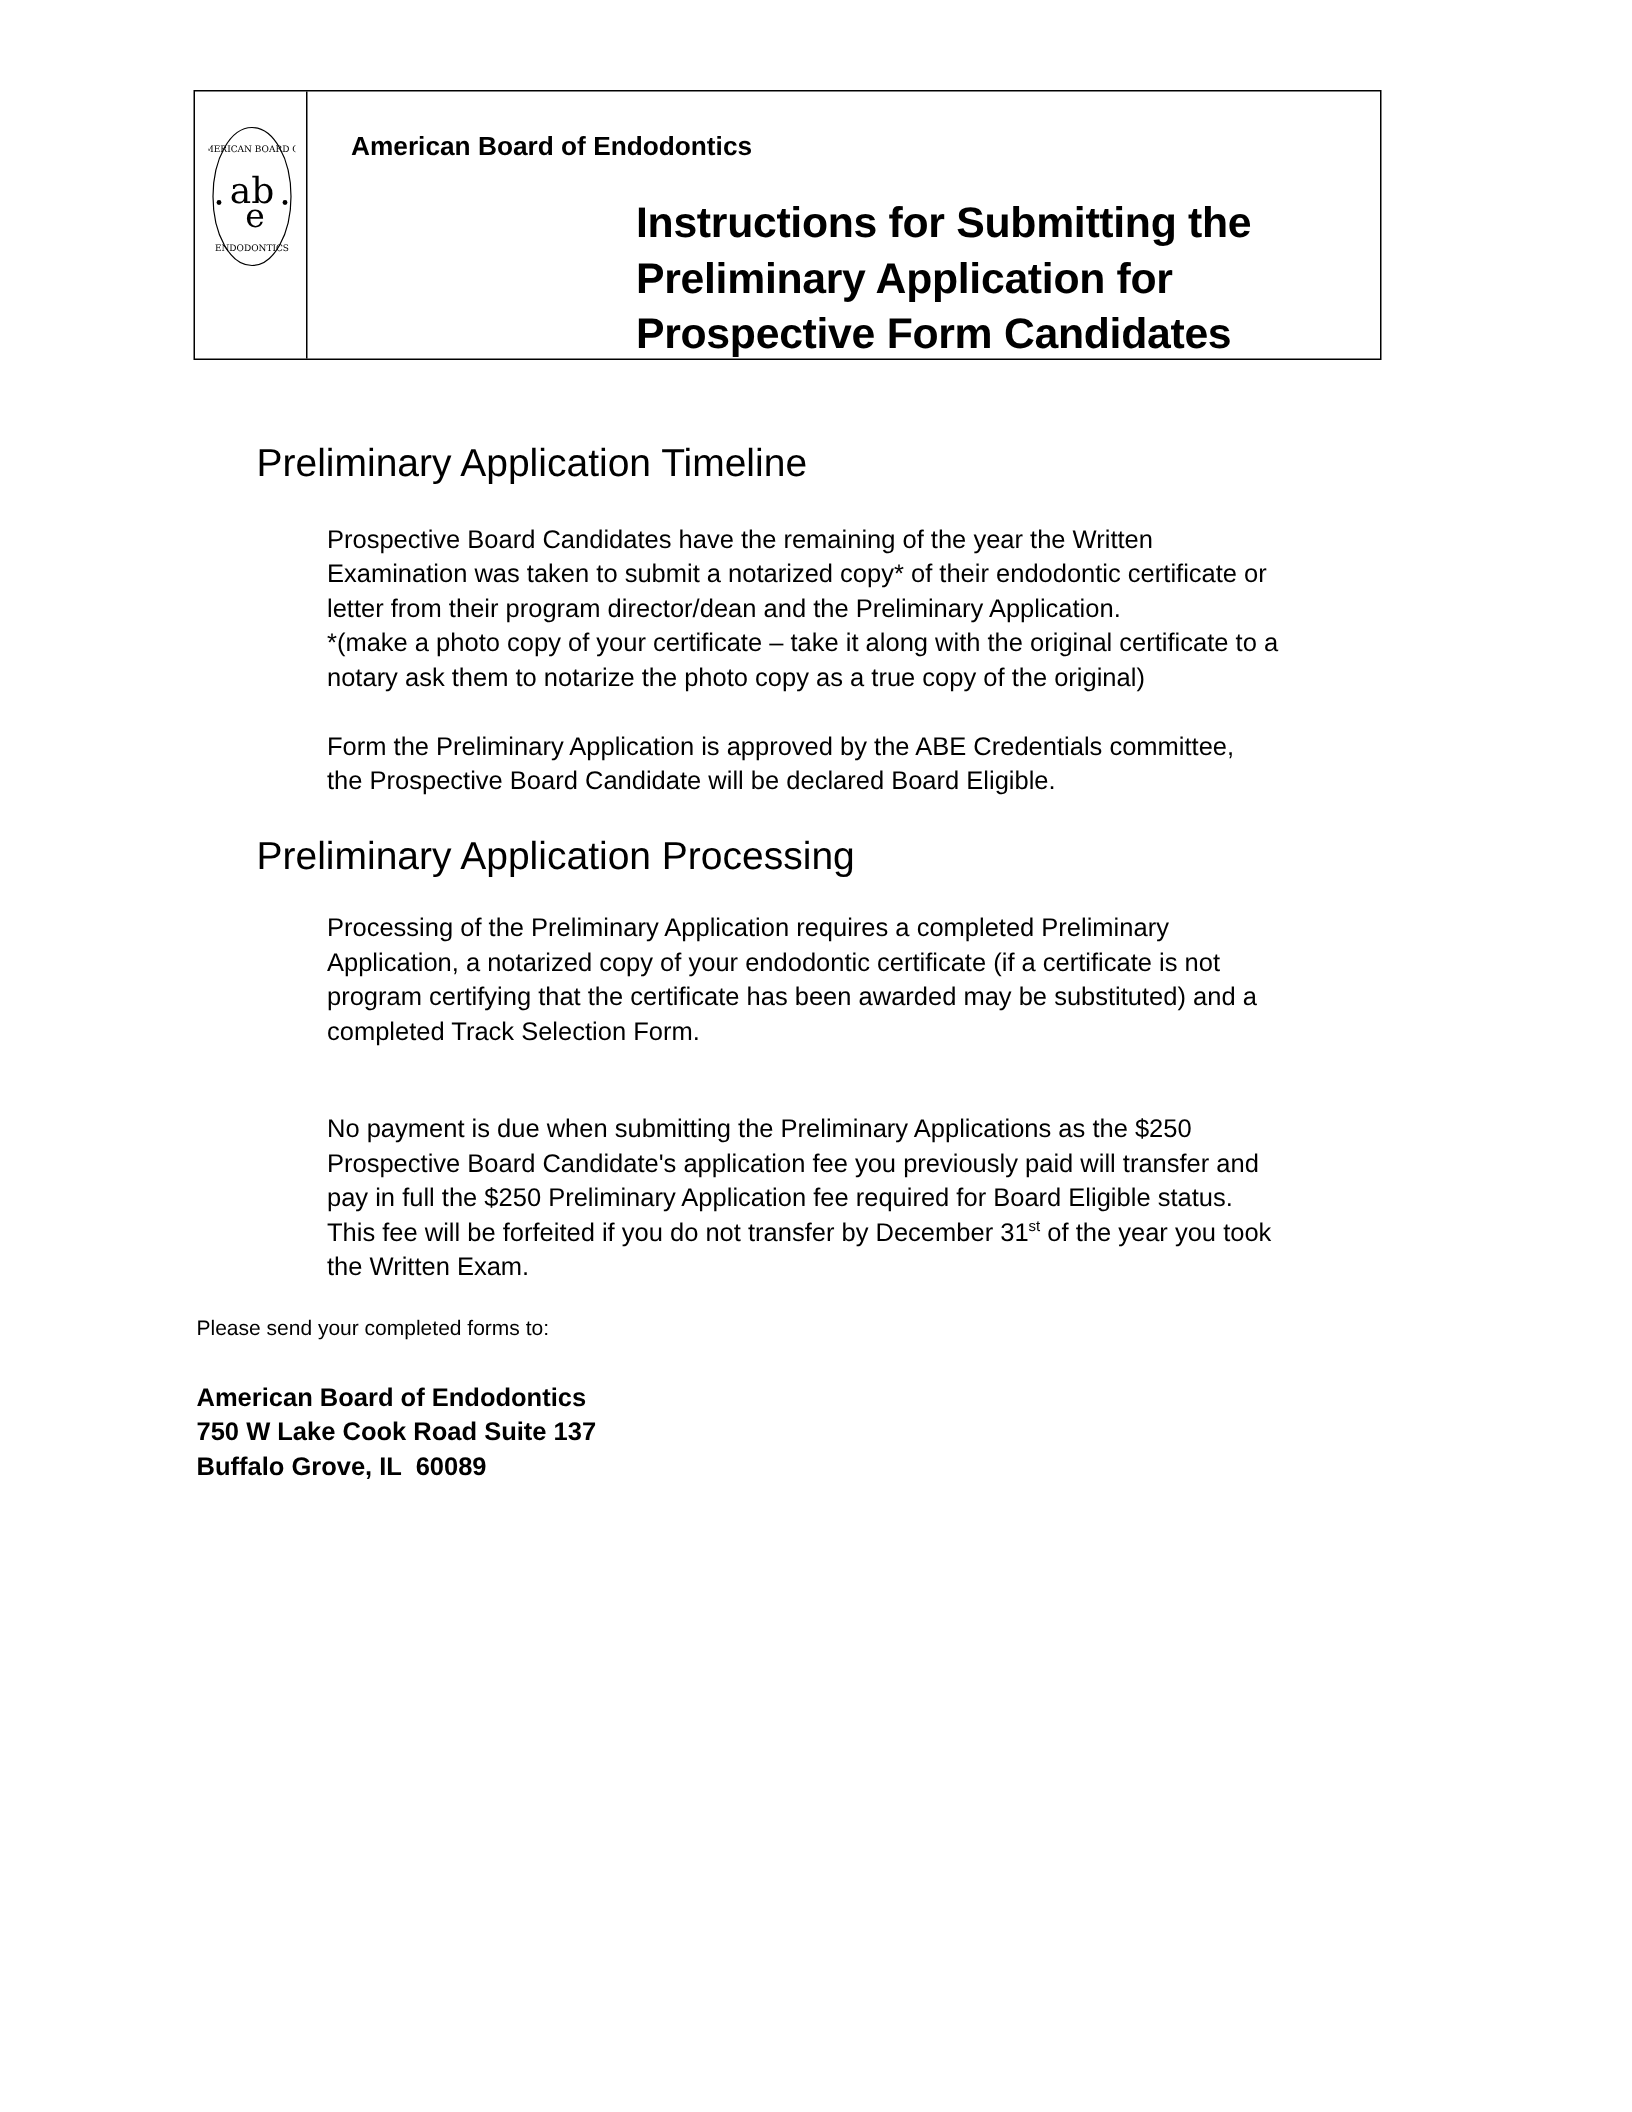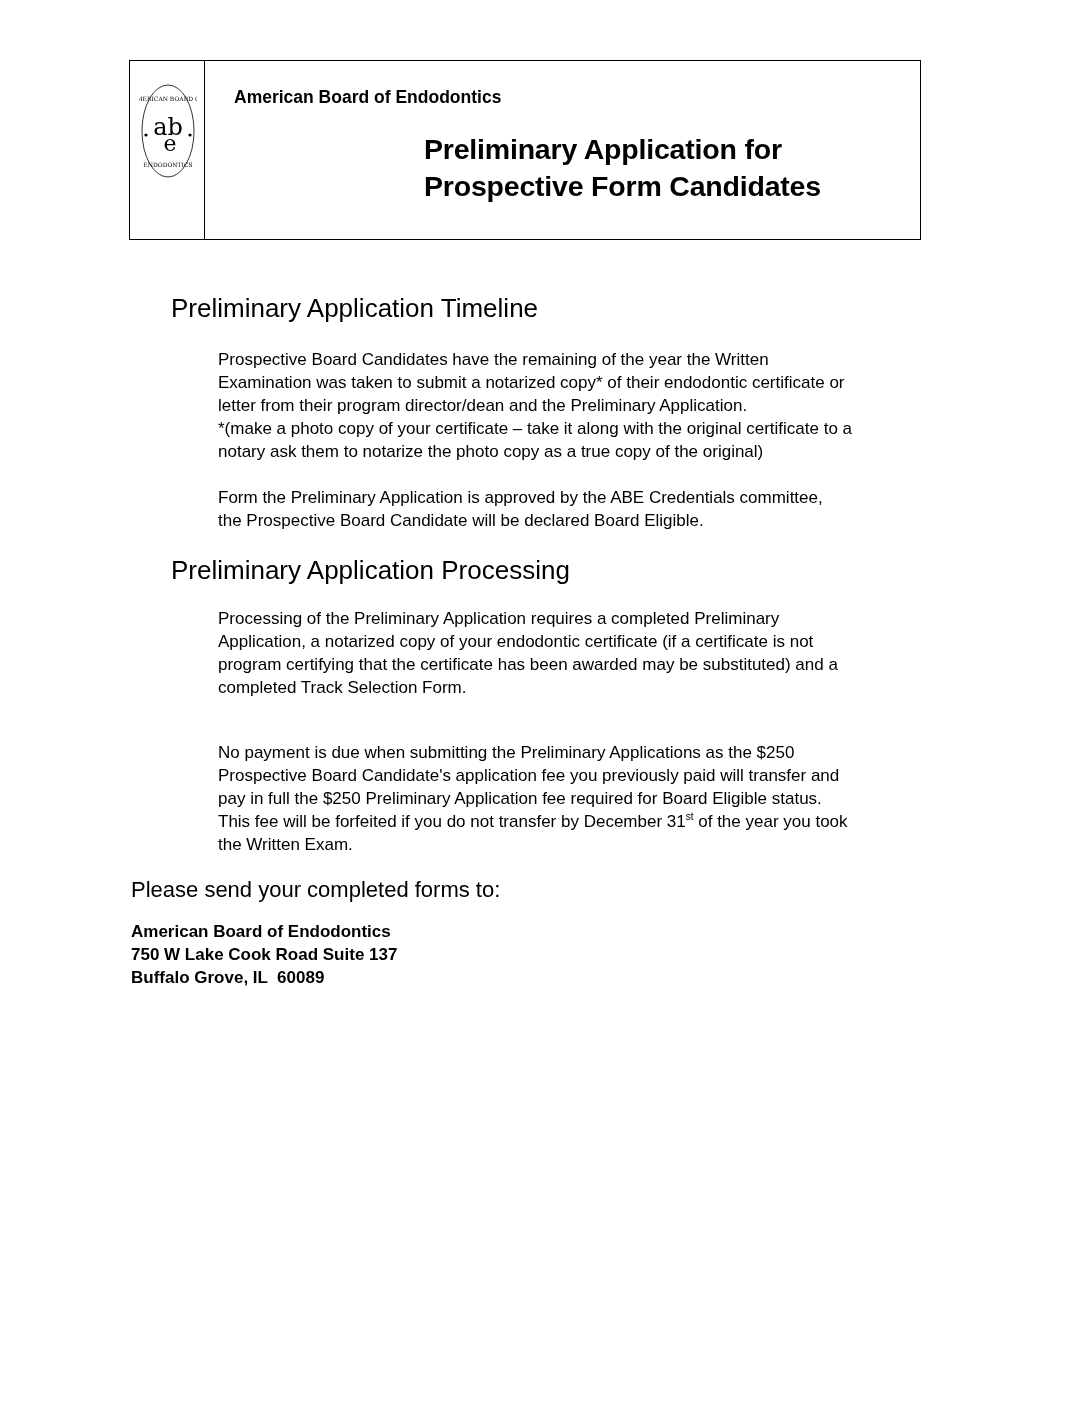--- a/index.html
+++ b/index.html
@@ -24,21 +24,21 @@
     line-height: 37px; letter-spacing: -0.2px;
   }
   .doc-title div { white-space: nowrap; }
   .section-heading {
     position: absolute; left: 131px; font-size: 26px; font-weight: normal; white-space: nowrap; margin-left: 40px;
   }
   .para {
     position: absolute; left: 194px; font-size: 17px; line-height: 23px; white-space: nowrap; margin-left: 24px;
   }
   .para div { white-space: nowrap; }
-  .send-label { position: absolute; left: 131px; top: 877px; font-size: 22px; }
+  .send-label { position: absolute; left: 131px; top: 877px; font-size: 14px; }
   .address {
     position: absolute; left: 131px; top: 920px; font-size: 17px; font-weight: bold; line-height: 23px;
   }
   sup { font-size: 10px; line-height: 0; }
 </style>
 </head>
 <body>
 
 <div class="header-box">
   <div class="logo-cell">
@@ -47,20 +47,21 @@
       <text x="29" y="22" font-family="DejaVu Serif, serif" font-size="6" text-anchor="middle" fill="#000">AMERICAN BOARD OF</text>
       <text x="29" y="88" font-family="DejaVu Serif, serif" font-size="6" text-anchor="middle" fill="#000">ENDODONTICS</text>
       <circle cx="7" cy="56" r="1.6" fill="#000"></circle>
       <circle cx="51" cy="56" r="1.6" fill="#000"></circle>
       <text x="29" y="56" font-family="DejaVu Serif, serif" font-size="24" text-anchor="middle" fill="#000">ab</text>
       <text x="31" y="72" font-family="DejaVu Serif, serif" font-size="22" text-anchor="middle" fill="#000">e</text>
     </svg>
   </div>
   <div class="org-name">American Board of Endodontics</div>
   <div class="doc-title">
+    <div>Instructions for Submitting the</div>
     <div>Preliminary Application for</div>
     <div>Prospective Form Candidates</div>
   </div>
 </div>
 
 <div class="section-heading" style="top:293px;">Preliminary Application Timeline</div>
 
 <div class="para" style="top:348px;">
   <div>Prospective Board Candidates have the remaining of the year the Written</div>
   <div>Examination was taken to submit a notarized copy* of their endodontic certificate or</div>

